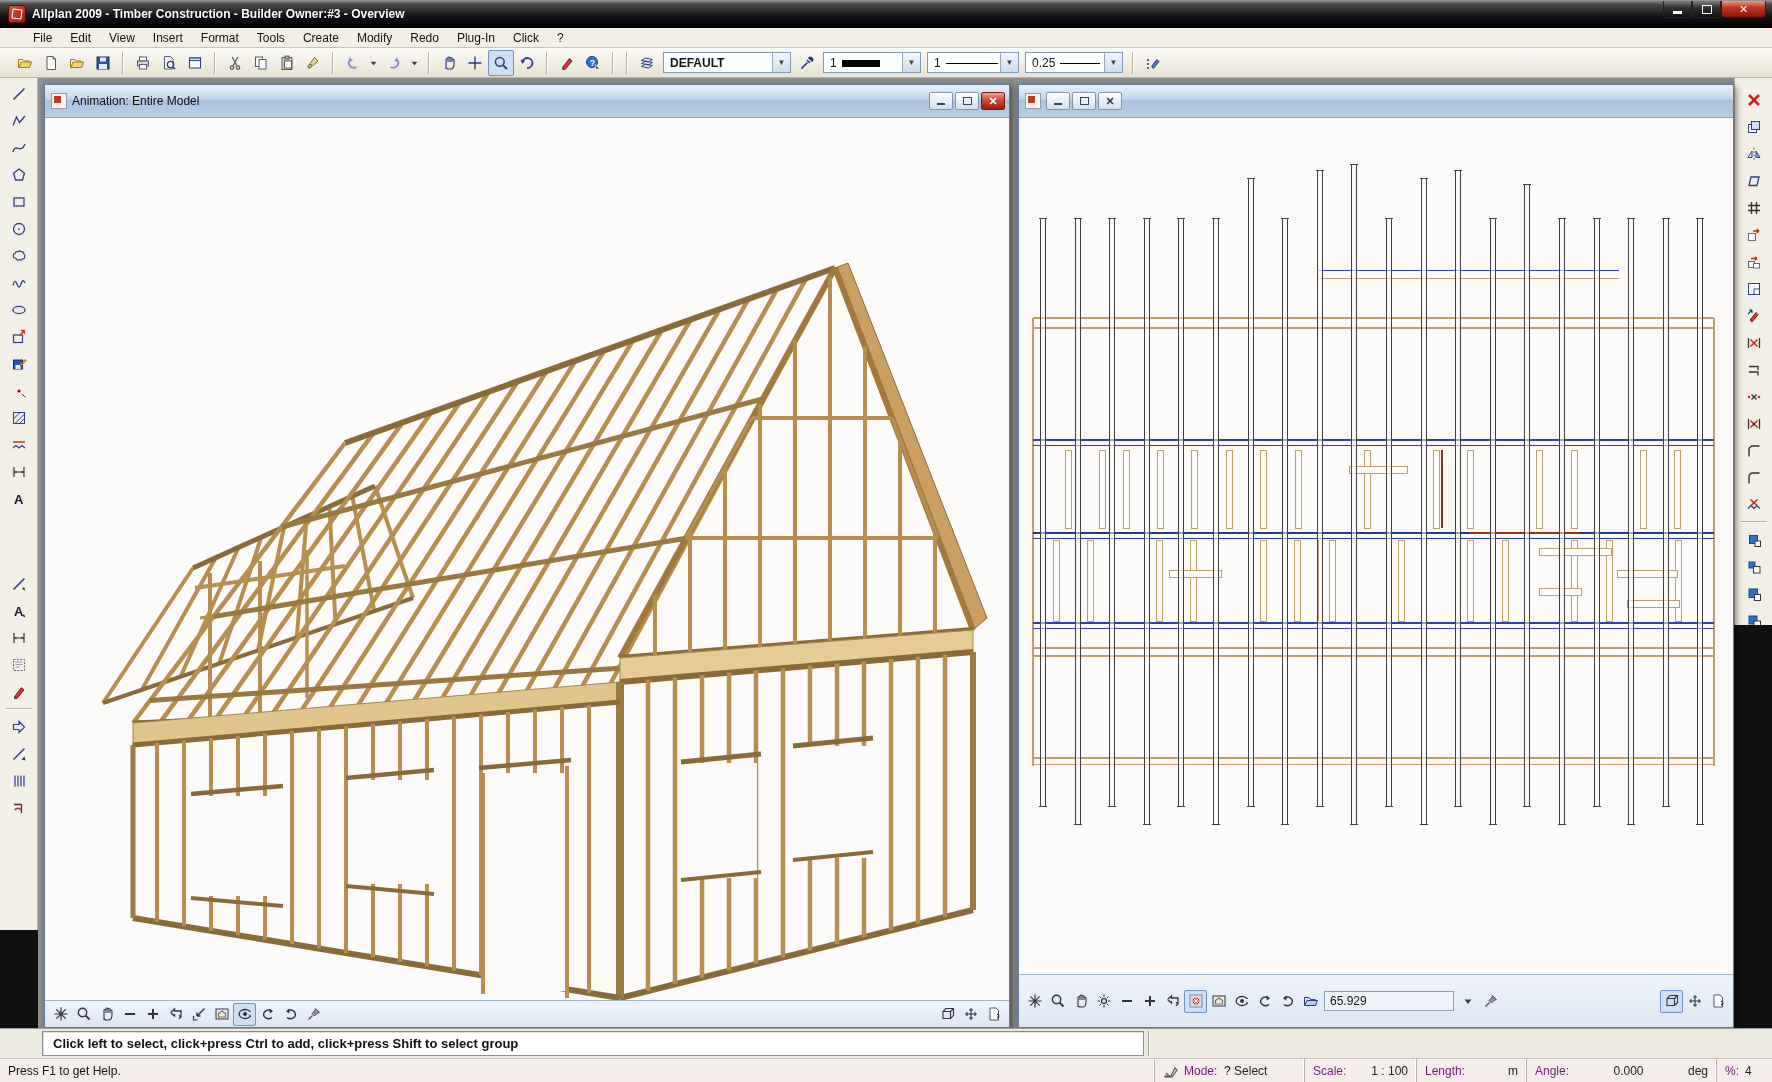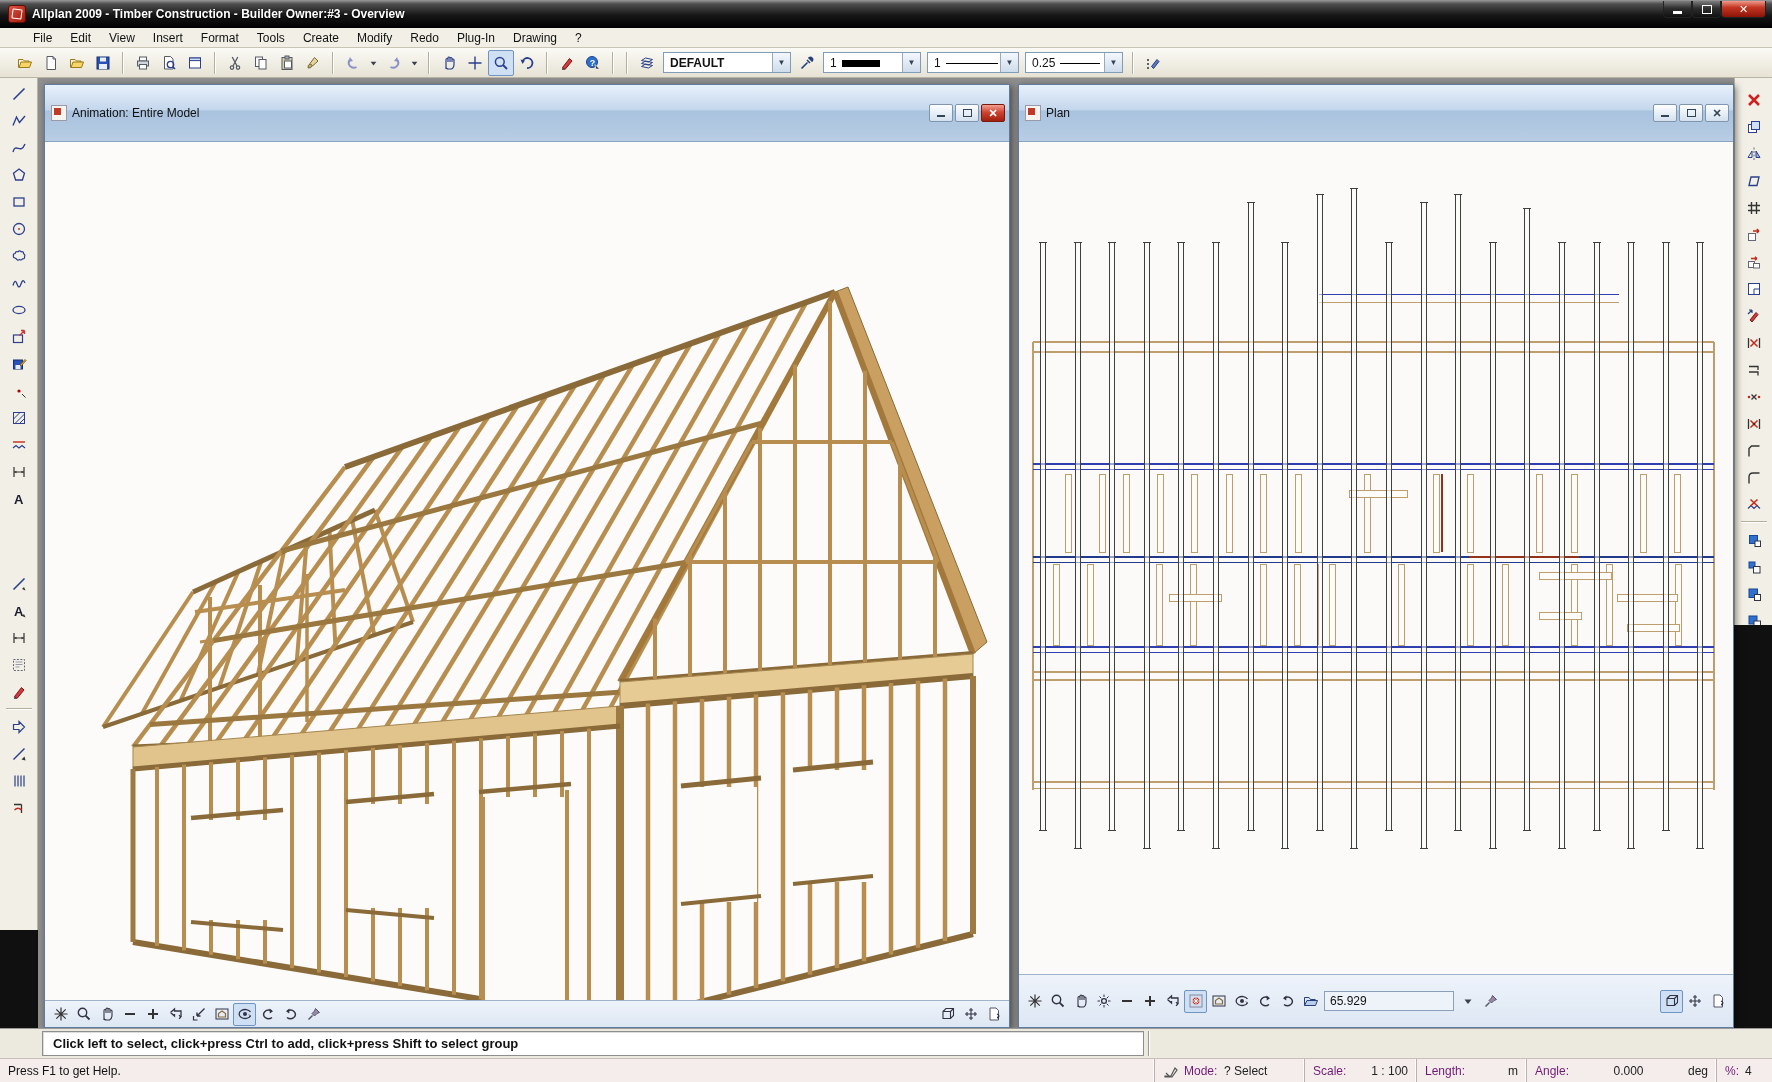--- a/index.html
+++ b/index.html
@@ -55,21 +55,21 @@
   .hsep{width:26px;height:1px;background:#b4b09e;border-bottom:1px solid #fff;margin:3px auto;}
   .vgap{height:58px;}
   .darkpatchL{position:absolute;left:0;top:930px;width:38px;height:98px;background:#101010;}
   .darkpatchR{position:absolute;left:1734px;top:625px;width:38px;height:403px;background:#101010;}
   
   .mdi{position:absolute;left:38px;top:78px;width:1696px;height:950px;background:#8f8f8f;}
   .childwin{position:absolute;background:#fff;border:1px solid #5f7ca0;box-sizing:border-box;
     box-shadow:2px 2px 7px rgba(0,0,0,.5);display:flex;flex-direction:column;}
   #win-anim{left:6px;top:6px;width:966px;height:944px;}
   #win-plan{left:980px;top:6px;width:716px;height:944px;}
-  .wtitle{height:24px;flex:0 0 24px;display:flex;align-items:center;padding:16px 4px;
+  .wtitle{height:24px;flex:0 0 24px;display:flex;align-items:center;padding:4px 4px;
     background:linear-gradient(180deg,#e8f1fb 0%,#c3d6ec 45%,#a9c2de 46%,#b8cde4 100%);
     border-bottom:1px solid #8aa5c4;font-size:12px;}
   .wicon{width:14px;height:14px;margin:0 5px 0 2px;background:#f6f4ef;border:1px solid #99a;position:relative;}
   .wicon::after{content:"";position:absolute;left:2px;top:2px;width:7px;height:7px;background:#c03a28;}
   .wtitle .wname{flex:1;}
   .wbtns{display:flex;gap:2px;}
   .wbtn{width:22px;height:16px;border:1px solid #8096ae;border-radius:2px;
     background:linear-gradient(180deg,#fdfeff,#d4e0ee);display:flex;align-items:center;justify-content:center;}
   .wbtn .d{width:8px;height:2px;background:#345;margin-top:5px;}
   .wbtn .b{width:7px;height:6px;border:1px solid #345;}
@@ -129,21 +129,21 @@
     <span class="menuitem">File</span>
     <span class="menuitem">Edit</span>
     <span class="menuitem">View</span>
     <span class="menuitem">Insert</span>
     <span class="menuitem">Format</span>
     <span class="menuitem">Tools</span>
     <span class="menuitem">Create</span>
     <span class="menuitem">Modify</span>
     <span class="menuitem">Redo</span>
     <span class="menuitem">Plug-In</span>
-    <span class="menuitem">Drawing</span>
+    <span class="menuitem">Click</span>
     <span class="menuitem">?</span>
   </div>
 
 <div class="toolbar">
   <span class="ticons">
       <span class="tb-icon">
         <svg width="16" height="16" viewBox="0 0 16 16">
           <path d="M1.5 12.5 L1.5 4.5 H6 L7.5 6 H12 V7" fill="#fdf4cf" stroke="#9a7a18"></path>
           <path d="M2 12.5 L4 7 H14.5 L12.5 12.5 Z" fill="#f6d56a" stroke="#9a7a18"></path>
         </svg>
@@ -837,21 +837,20 @@
               <path d="M11.5 12 L13 11.8 M11.5 12 L11.8 10.5" stroke="#334" fill="none"></path>
             </svg>
           </span>
         </span>
     </div>
   </div>
 
   <div class="childwin" id="win-plan">
     <div class="wtitle">
       <span class="wicon"></span>
-      <span class="wname">Plan</span>
       <span class="wbtns">
         <span class="wbtn">
             <span class="d"></span>
           </span>
         <span class="wbtn">
             <span class="b"></span>
           </span>
         <span class="wbtn">
             <span class="xg">✕</span>
           </span>

